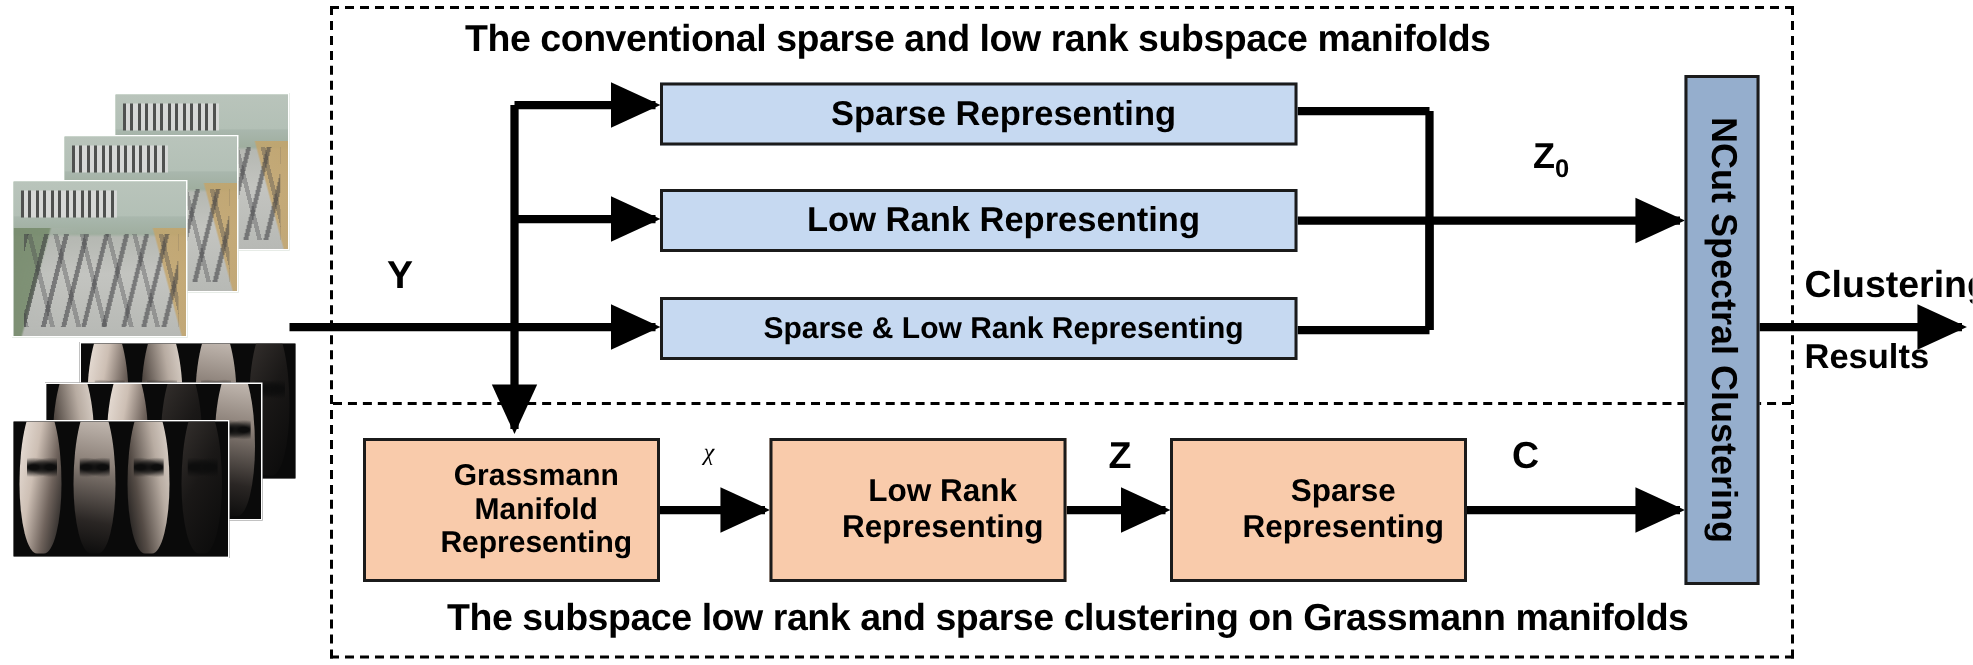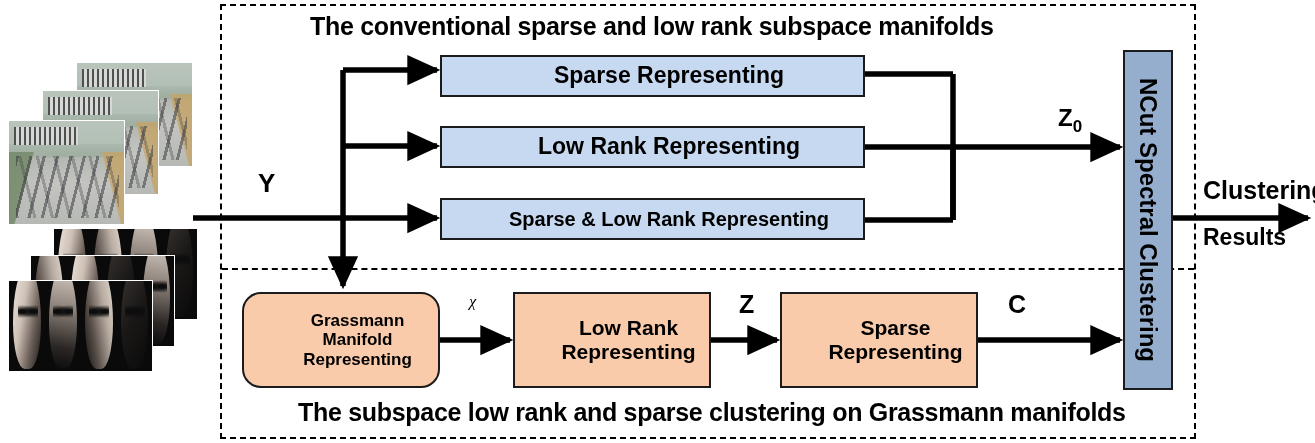--- a/index.html
+++ b/index.html
@@ -24,36 +24,36 @@
   .box{position:absolute;box-sizing:border-box;border:2px solid #1b1b1b;
        display:flex;align-items:center;justify-content:center;text-align:center;
        font-weight:bold;color:#000;line-height:1.12;padding-left:33px;}
   .box-blue{background:#c6d9f1;}
   .box-orange{background:#f9cbab;}
 
   .b-sparse   {left:440px;top:55px; width:425px;height:42px;font-size:23px;}
   .b-lowrank  {left:440px;top:126px;width:425px;height:42px;font-size:23px;}
   .b-slr      {left:440px;top:198px;width:425px;height:42px;font-size:20px;}
 
-  .b-grass    {left:242px;top:292px;width:198px;height:96px;font-size:17px;border-radius:19px;}
+  .b-grass    {left:242px;top:292px;width:198px;height:96px;font-size:20px;}
   .b-lr2      {left:513px;top:292px;width:198px;height:96px;font-size:21px;}
   .b-sp2      {left:780px;top:292px;width:198px;height:96px;font-size:21px;}
 
   
   .ncut{position:absolute;left:1123px;top:50px;width:50px;height:340px;
         background:#95aecd;border:2px solid #1b1b1b;box-sizing:border-box;}
   .ncut-label{position:absolute;left:50%;top:50%;
               transform:translate(-50%,-50%) rotate(90deg);
               transform-origin:center center;white-space:nowrap;
               font-size:24px;font-weight:bold;color:#000;}
 
   
   .elabel{position:absolute;font-weight:bold;color:#000;white-space:nowrap;}
   .lab-Y {left:258px;top:168px;font-size:26px;}
-  .lab-Z0{left:1022px;top:104px;font-size:24px;margin-left:36px;}
+  .lab-Z0{left:1022px;top:91px;font-size:24px;}
   .lab-Z0 sub{font-size:17px;}
   .lab-X {left:468px;top:290px;font-size:27px;font-style:italic;
           font-family:"Liberation Serif","DejaVu Serif",serif;font-weight:normal;}
   .lab-Z {left:739px;top:290px;font-size:25px;}
   .lab-C {left:1008px;top:290px;font-size:25px;}
   .lab-clu{left:1203px;top:176px;font-size:25px;}
   .lab-res{left:1203px;top:224px;font-size:23px;}
 
   
   .arrows{position:absolute;left:0;top:0;width:1315px;height:443px;

